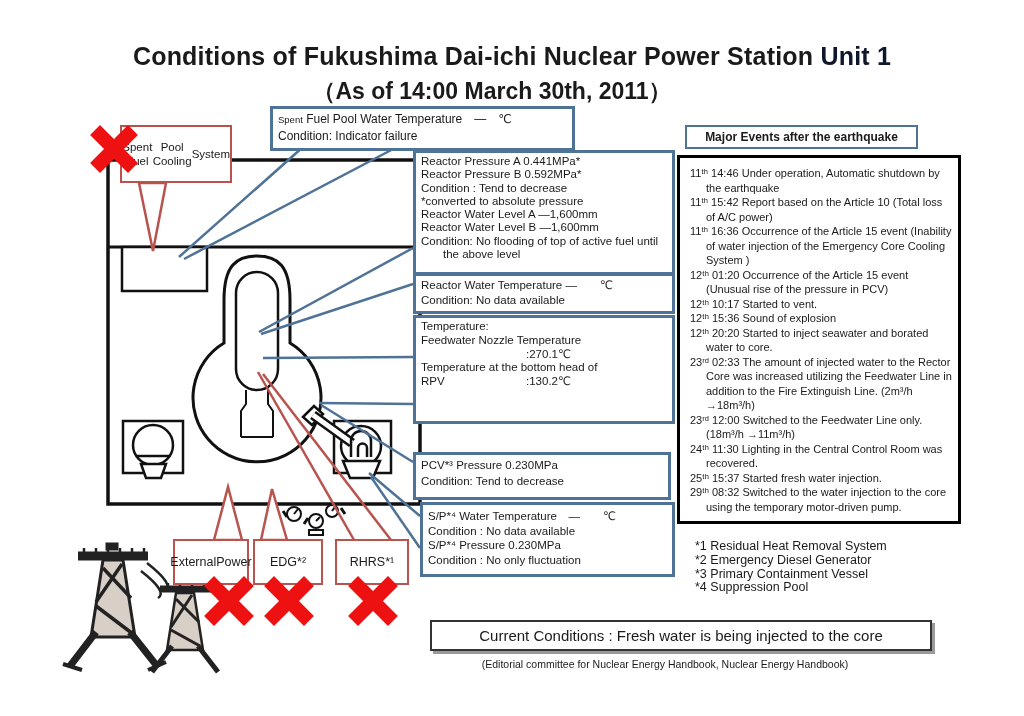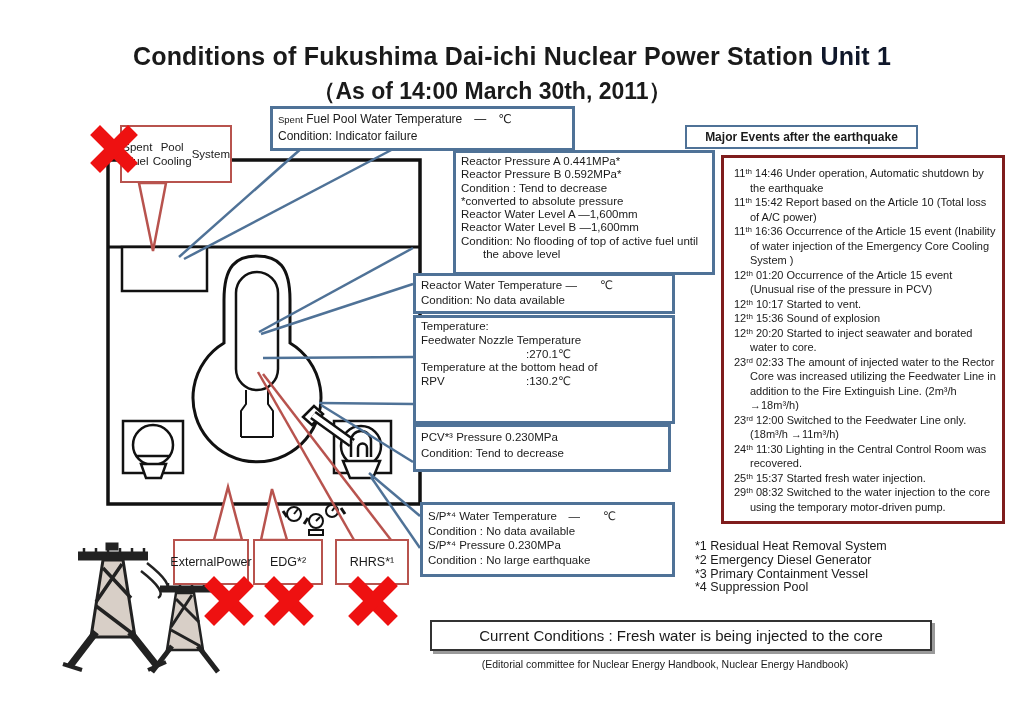--- a/index.html
+++ b/index.html
@@ -10,21 +10,21 @@
   .lay2{pointer-events:none;z-index:30;}
   .title1{left:0;top:42px;width:1024px;text-align:center;font-size:25px;font-weight:bold;letter-spacing:.2px;z-index:5;}
   .title1 .unit{color:#0f172a;}
   .title2{left:-20px;top:76px;width:1024px;text-align:center;font-size:23px;font-weight:bold;z-index:5;}
   .bluebox{border:3px solid #4f7297;background:#fff;font-size:11.5px;line-height:13.3px;padding:2px 5px;z-index:10;}
   .redbox{border:2.5px solid #b8534e;background:#fff;z-index:10;display:flex;flex-direction:row;align-items:center;justify-content:center;text-align:center;}
   .hang{padding-left:22px;text-indent:-22px;}
   .ev{padding-left:16px;text-indent:-16px;}
   .small{font-size:9.5px;}
   .mehead{border:2.5px solid #4f7297;background:#fff;font-weight:bold;font-size:12px;display:flex;align-items:center;justify-content:center;z-index:11;}
-  .mebody{border:3px solid #7f1d1d;background:#fff;font-size:11px;line-height:14.5px;padding:8px 6px 6px 10px;z-index:10;margin-left:44px;}
+  .mebody{border:3px solid #000000;background:#fff;font-size:11px;line-height:14.5px;padding:8px 6px 6px 10px;z-index:10;}
   .foot{font-size:12.5px;line-height:13.8px;z-index:10;}
   .curr{border:2px solid #333;background:#fff;box-shadow:3px 3px 0 #9a9a9a;font-size:15px;display:flex;align-items:center;justify-content:center;z-index:10;}
   .credit{font-size:10.5px;text-align:center;z-index:10;}
   .row{position:relative;}
   .val{padding-left:105px;}
   .val2{position:absolute;left:105px;top:0;}
 </style>
 </head>
 <body>
 
@@ -125,21 +125,21 @@
     <div>Spent Fuel</div>
     <div>Pool Cooling</div>
     <div>System</div>
   </div>
 
   <div class="abs bluebox" style="left:270px;top:106px;width:289px;height:35px;font-size:12px;line-height:16px;">
     <div><span class="small">Spent</span> <span>Fuel Pool Water Temperature　—　℃</span></div>
     <div>Condition: Indicator failure</div>
   </div>
 
-  <div class="abs bluebox" style="left:413px;top:150px;width:246px;height:115px;margin-left:40px;">
+  <div class="abs bluebox" style="left:413px;top:150px;width:246px;height:115px;">
     <div class="hang">Reactor Pressure A  0.441MPa*</div>
     <div class="hang">Reactor Pressure B  0.592MPa*</div>
     <div class="hang">Condition : Tend to decrease</div>
     <div class="hang">*converted to absolute pressure</div>
     <div class="hang">Reactor Water Level A  —1,600mm</div>
     <div class="hang">Reactor Water Level B  —1,600mm</div>
     <div class="hang">Condition: No flooding of top of active fuel until the above level</div>
   </div>
 
   <div class="abs bluebox" style="left:413px;top:273px;width:246px;height:31px;line-height:15px;">
@@ -148,30 +148,30 @@
   </div>
 
   <div class="abs bluebox" style="left:413px;top:315px;width:246px;height:99px;line-height:13.8px;">
     <div>Temperature:</div>
     <div>Feedwater Nozzle Temperature</div>
     <div class="val">:270.1℃</div>
     <div>Temperature at the bottom head of</div>
     <div class="row"><span>RPV</span><span class="val2">:130.2℃</span></div>
   </div>
 
-  <div class="abs bluebox" style="left:413px;top:424px;width:242px;height:37px;line-height:15.5px;padding-top:3px;">
+  <div class="abs bluebox" style="left:413px;top:452px;width:242px;height:37px;line-height:15.5px;padding-top:3px;">
     <div>PCV*³  Pressure  0.230MPa</div>
     <div>Condition: Tend to decrease</div>
   </div>
 
   <div class="abs bluebox" style="left:420px;top:502px;width:239px;height:63px;line-height:14.6px;padding-top:4px;">
     <div>S/P*⁴  Water Temperature　—　　℃</div>
     <div>Condition : No data available</div>
     <div>S/P*⁴  Pressure 0.230MPa</div>
-    <div>Condition : No large earthquake</div>
+    <div>Condition : No only fluctuation</div>
   </div>
 
   <div class="abs mehead" style="left:685px;top:125px;width:229px;height:20px;">Major Events after the earthquake</div>
   <div class="abs mebody" style="left:677px;top:155px;width:262px;height:349px;">
     <div class="ev">11ᵗʰ 14:46  Under operation, Automatic shutdown by the earthquake</div>
     <div class="ev">11ᵗʰ 15:42   Report based on the Article 10 (Total loss of A/C power)</div>
     <div class="ev">11ᵗʰ  16:36 Occurrence of the Article 15 event (Inability of water injection of the Emergency Core Cooling System )</div>
     <div class="ev">12ᵗʰ  01:20 Occurrence of the Article 15 event (Unusual rise of the pressure in PCV)</div>
     <div class="ev">12ᵗʰ 10:17  Started to vent.</div>
     <div class="ev">12ᵗʰ 15:36  Sound of explosion</div>

